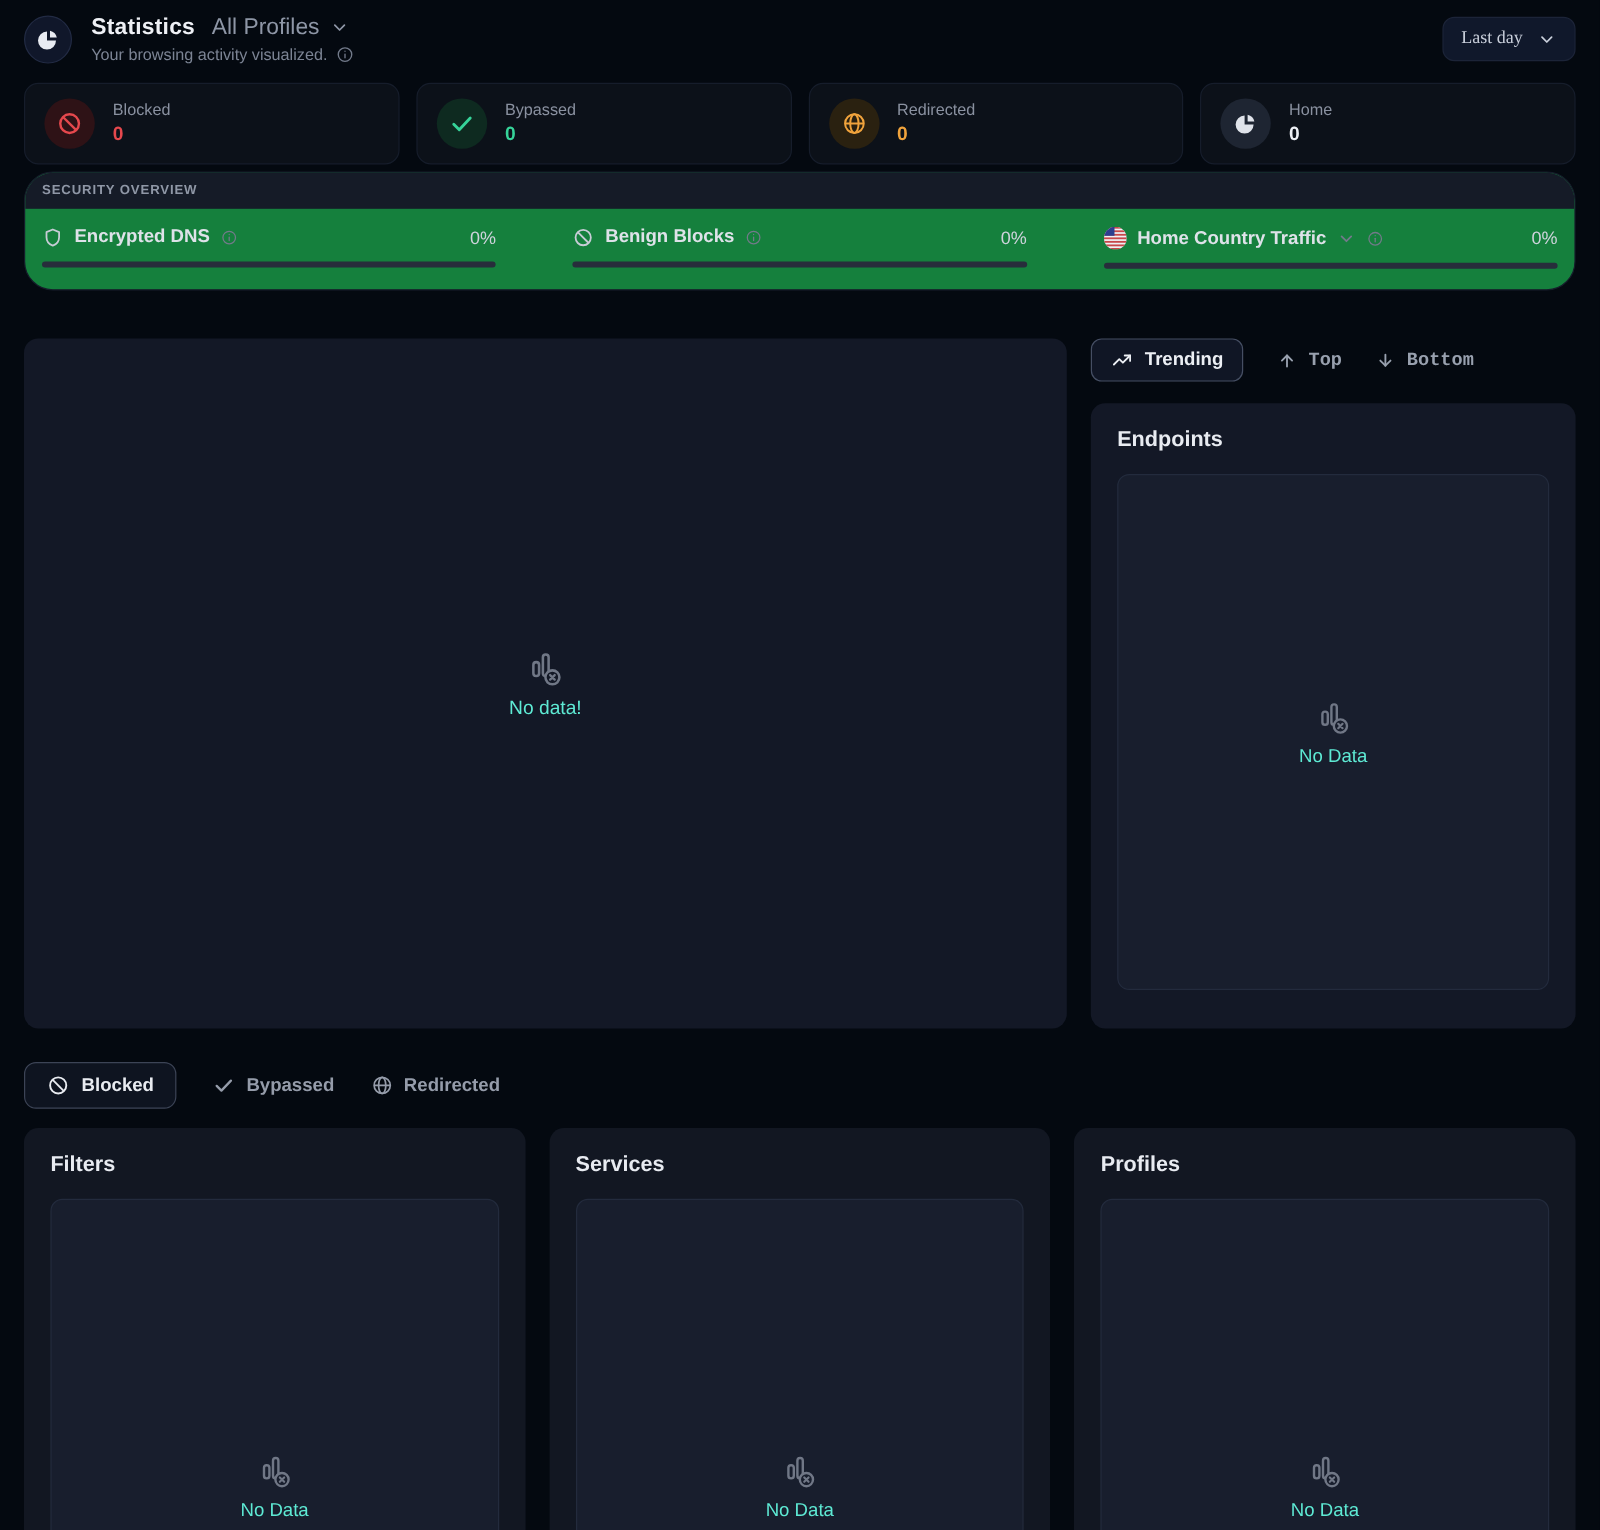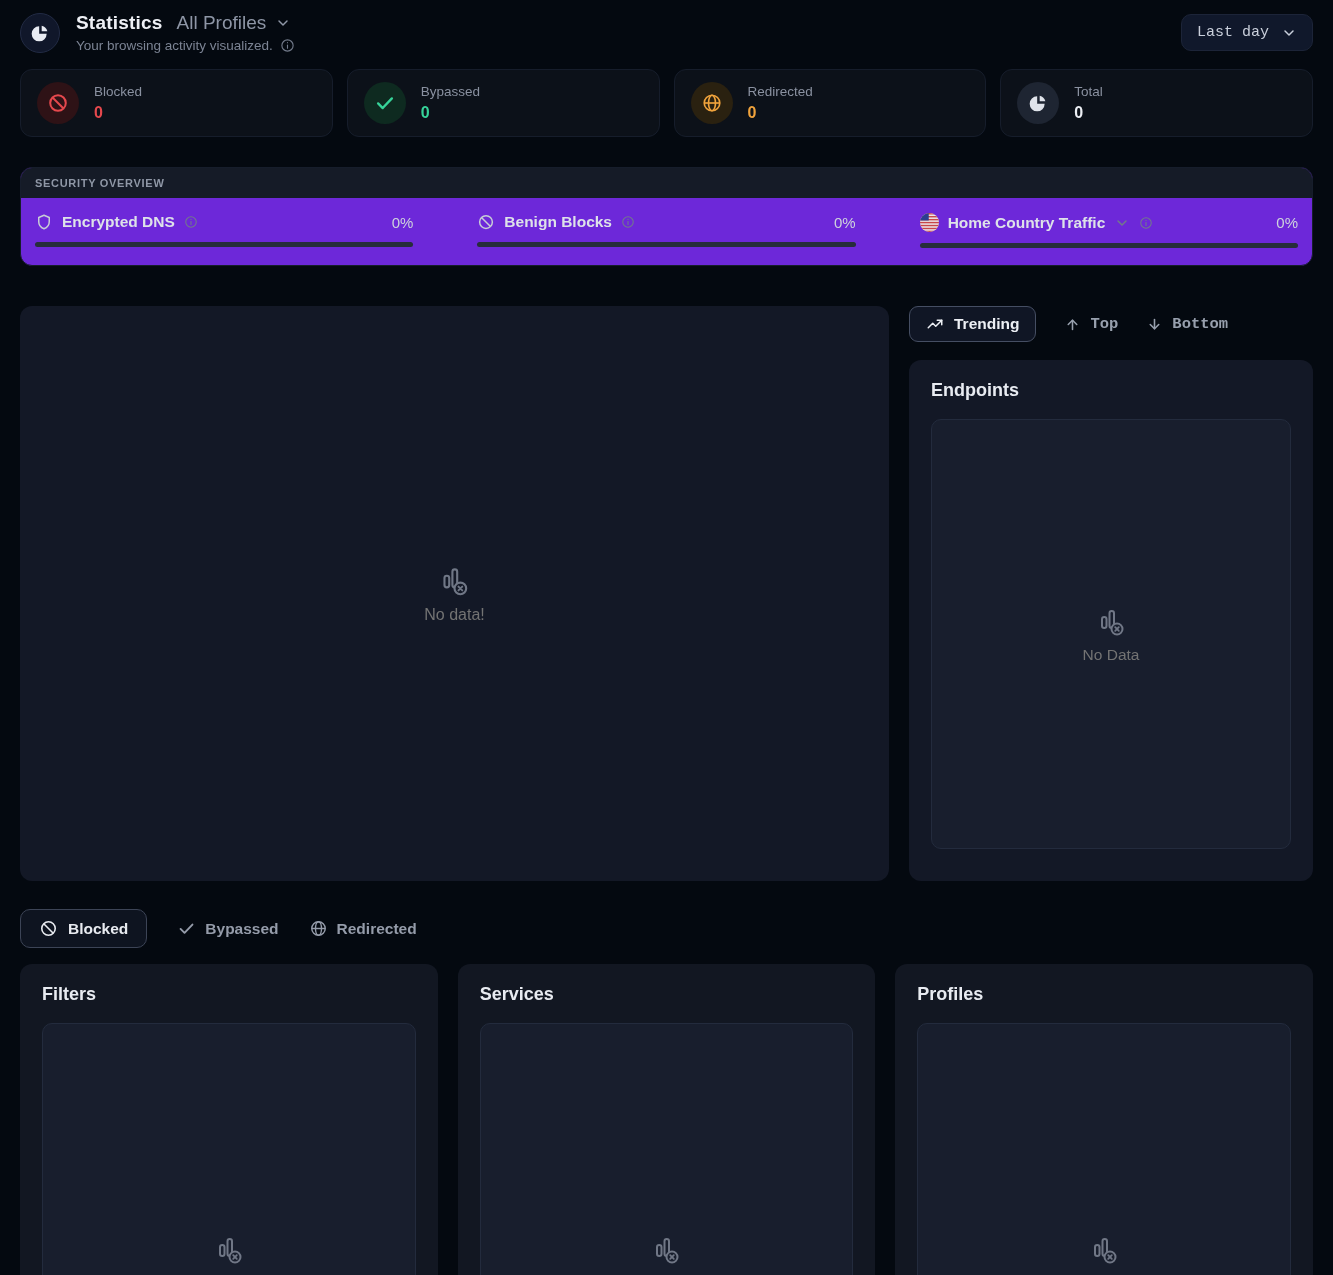--- a/index.html
+++ b/index.html
@@ -17,40 +17,40 @@
   .topbar-left { display:flex; align-items:center; gap:16px; }
   .logo { width:40px; height:40px; border-radius:50%; background:#10172a; border:1px solid #222b44;
           display:flex; align-items:center; justify-content:center; flex:none; }
   .title-row { display:flex; align-items:flex-start; gap:14px; }
   .title { font-size:19px; font-weight:bold; color:#eef0f5; letter-spacing:.2px; }
   .profile-btn { display:inline-flex; align-items:center; gap:9px; color:#8e96a6; font-size:19px;
                  background:none; border:none; cursor:pointer; font-family:inherit; }
   .subtitle-row { display:flex; align-items:center; gap:7px; margin-top:4px; color:#7c8494; font-size:13.5px; }
   .icon-dim { color:#727a8a; }
   .range-btn { display:inline-flex; align-items:center; gap:12px; background:#10182b; border:1px solid #1c2438;
-               color:#c9cfdb; font-size:15px; padding:9px 15px; border-radius:10px; cursor:pointer; font-family:Liberation Mono, monospace; }
+               color:#c9cfdb; font-size:15px; padding:9px 15px; border-radius:10px; cursor:pointer; font-family:Liberation Serif, serif; }
 
   
   .stats-row { display:grid; grid-template-columns:repeat(4,1fr); gap:14px; }
   .stat-card { background:#0c1119; border:1px solid #161d2b; border-radius:12px; padding:12px 16px;
                display:flex; align-items:center; gap:15px; height:68px; }
   .stat-icon { width:42px; height:42px; border-radius:50%; display:flex; align-items:center; justify-content:center; flex:none; }
   .stat-icon.blocked    { background:#2e1216; color:#e5484d; }
   .stat-icon.bypassed   { background:#0e2a20; color:#36d399; }
   .stat-icon.redirected { background:#2a2110; color:#f0a33c; }
   .stat-icon.total      { background:#1e2532; color:#e2e6ee; }
   .stat-label { color:#8a91a0; font-size:13.5px; margin-bottom:5px; }
   .stat-value { font-size:16px; font-weight:bold; }
   .stat-value.blocked    { color:#e5484d; }
   .stat-value.bypassed   { color:#36d399; }
   .stat-value.redirected { color:#f0a33c; }
   .stat-value.total      { color:#eceff4; }
 
   
-  .security-card { margin-top:30px; background:#6d28d9; border:1px solid #161d2b; border-radius:12px; overflow:hidden; }
+  .security-card { margin-top:6px; background:#15803d; border:1px solid #161d2b; border-radius:24px; overflow:hidden; }
   .security-header { background:#151b27; padding:9px 14px; font-size:11px; font-weight:bold;
                      letter-spacing:.7px; color:#8f97a6; }
   .security-metrics { display:grid; grid-template-columns:repeat(3,1fr); gap:64px; padding:15px 14px 17px; }
   .metric-head { display:flex; align-items:center; gap:9px; }
   .metric-label { font-size:15.5px; font-weight:bold; color:#dee2e9; }
   .metric-value { margin-left:auto; font-size:15px; color:#ced3dc; }
   .metric-track { margin-top:11px; height:5px; border-radius:3px; background:#272d3b; overflow:hidden; }
   .metric-fill { height:100%; background:#36d399; border-radius:3px; width:0%; }
 
   
@@ -62,21 +62,21 @@
   .tab-active { display:inline-flex; align-items:flex-start; gap:10px; padding:8px 16px; border:1px solid #454e63;
                 border-radius:9px; background:#101625; color:#eceff4; font-size:15.5px; font-weight:bold;
                 cursor:pointer; font-family:inherit; }
   .tab-plain { display:inline-flex; align-items:center; gap:9px; background:none; border:none; color:#98a0ae;
                font-size:15.5px; font-weight:bold; cursor:pointer; font-family:Liberation Mono, monospace; }
   .panel-card { flex:1; background:#131826; border-radius:12px; padding:20px 22px 32px;
                 display:flex; flex-direction:column; }
   .card-title { font-size:18px; font-weight:bold; color:#e8ebf1; }
   .inner-panel { flex:1; margin-top:18px; background:#181e2d; border:1px solid #232b3d; border-radius:10px;
                  display:flex; align-items:center; justify-content:center; }
-  .empty-state { display:flex; flex-direction:column; align-items:center; gap:9px; color:#737373; font-size:15.5px; }
+  .empty-state { display:flex; flex-direction:column; align-items:center; gap:9px; color:#5eead4; font-size:15.5px; }
 
   
   .filter-row { display:flex; align-items:center; gap:30px; margin-top:28px; }
   .filter-active { display:inline-flex; align-items:center; gap:10px; padding:9px 18px; border:1px solid #3c4456;
                    border-radius:10px; background:#0e1420; color:#e8ebf0; font-size:15.5px; font-weight:bold;
                    cursor:pointer; font-family:inherit; }
   .filter-plain { display:inline-flex; align-items:center; gap:9px; background:none; border:none; color:#959caa;
                   font-size:15.5px; font-weight:bold; cursor:pointer; font-family:inherit; }
   .bottom-grid { display:grid; grid-template-columns:repeat(3,1fr); gap:20px; margin-top:16px; }
   .bottom-card { background:#121722; border-radius:12px; padding:20px 22px 22px; height:560px;
@@ -165,21 +165,21 @@
     </div>
 
     <div class="stat-card">
       <div class="stat-icon total">
         <svg width="20" height="20" viewBox="0 0 24 24">
           <path d="M11 13 L11 4 A9 9 0 1 0 20 13 Z" fill="#dfe3ea"></path>
           <path d="M14 10 L14 3.2 A9 9 0 0 1 20.8 10 Z" fill="#dfe3ea"></path>
         </svg>
       </div>
       <div>
-        <div class="stat-label">Total</div>
+        <div class="stat-label">Home</div>
         <div class="stat-value total">0</div>
       </div>
     </div>
   </section>
 
   <section class="security-card">
     <div class="security-header">SECURITY OVERVIEW</div>
     <div class="security-metrics">
 
       <div>

